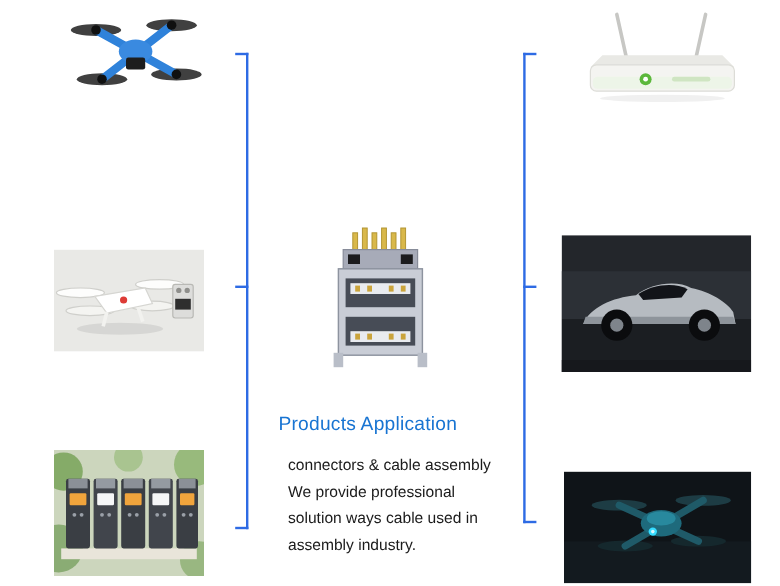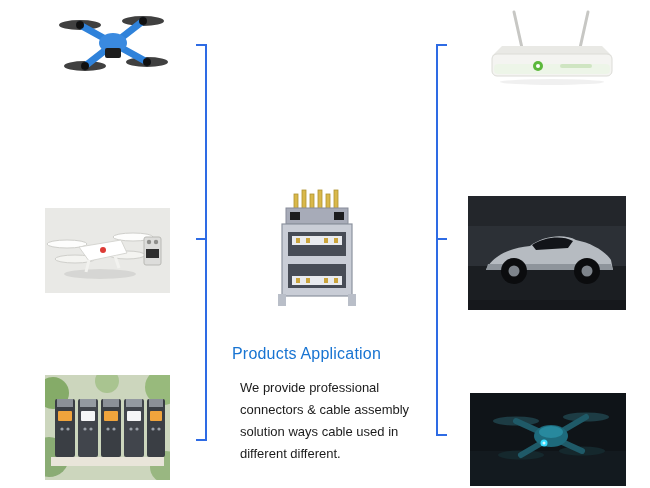--- a/index.html
+++ b/index.html
@@ -237,19 +237,19 @@
   <div class="line l-tick-b"></div>
 
   <div class="line r-vert"></div>
   <div class="line r-tick-t"></div>
   <div class="line r-tick-m"></div>
   <div class="line r-tick-b"></div>
 
   <div class="title">Products Application</div>
 
   <div class="desc">
+    <div class="ln">connectors &amp; cable assembly</div>
     <div class="ln">We provide professional</div>
-    <div class="ln">connectors &amp; cable assembly</div>
     <div class="ln">solution ways cable used in</div>
-    <div class="ln">different different.</div>
+    <div class="ln">assembly industry.</div>
   </div>
 
 </div>
 
 </body></html>

